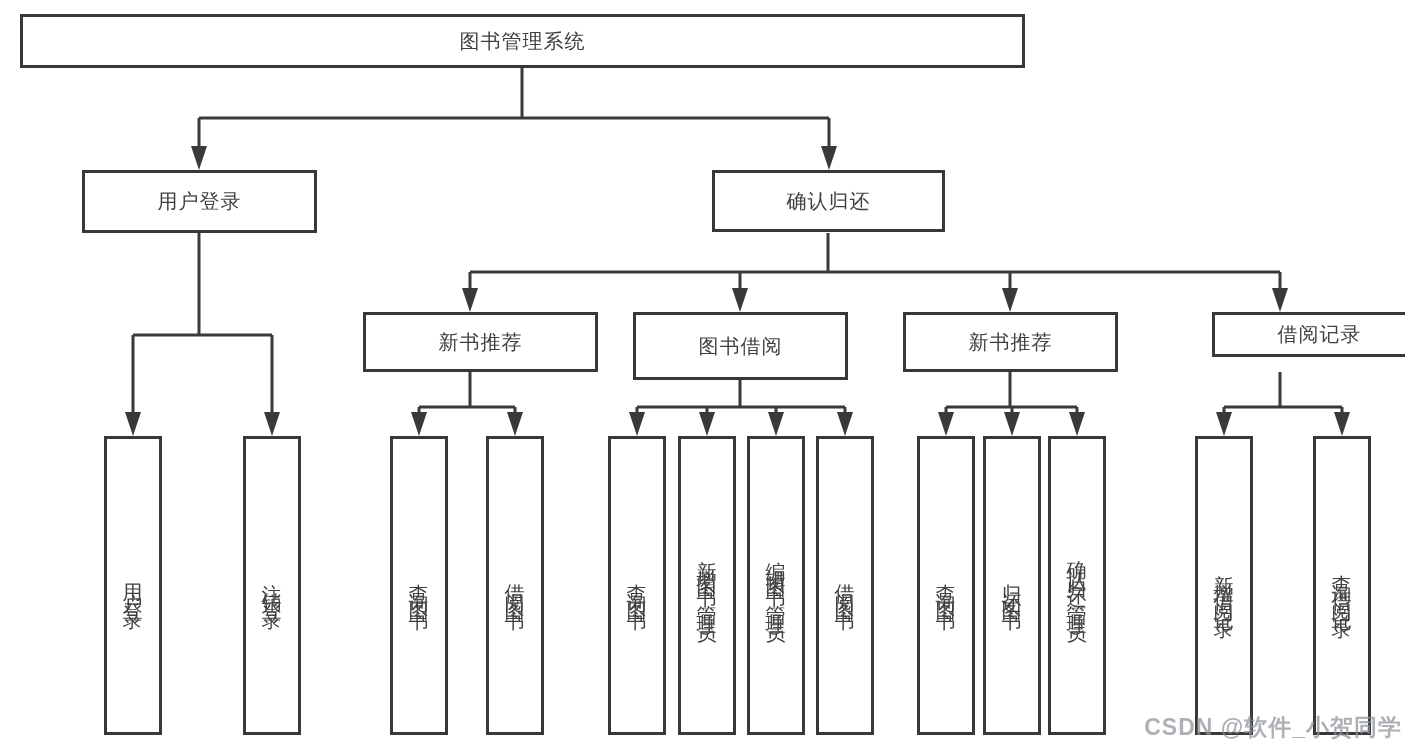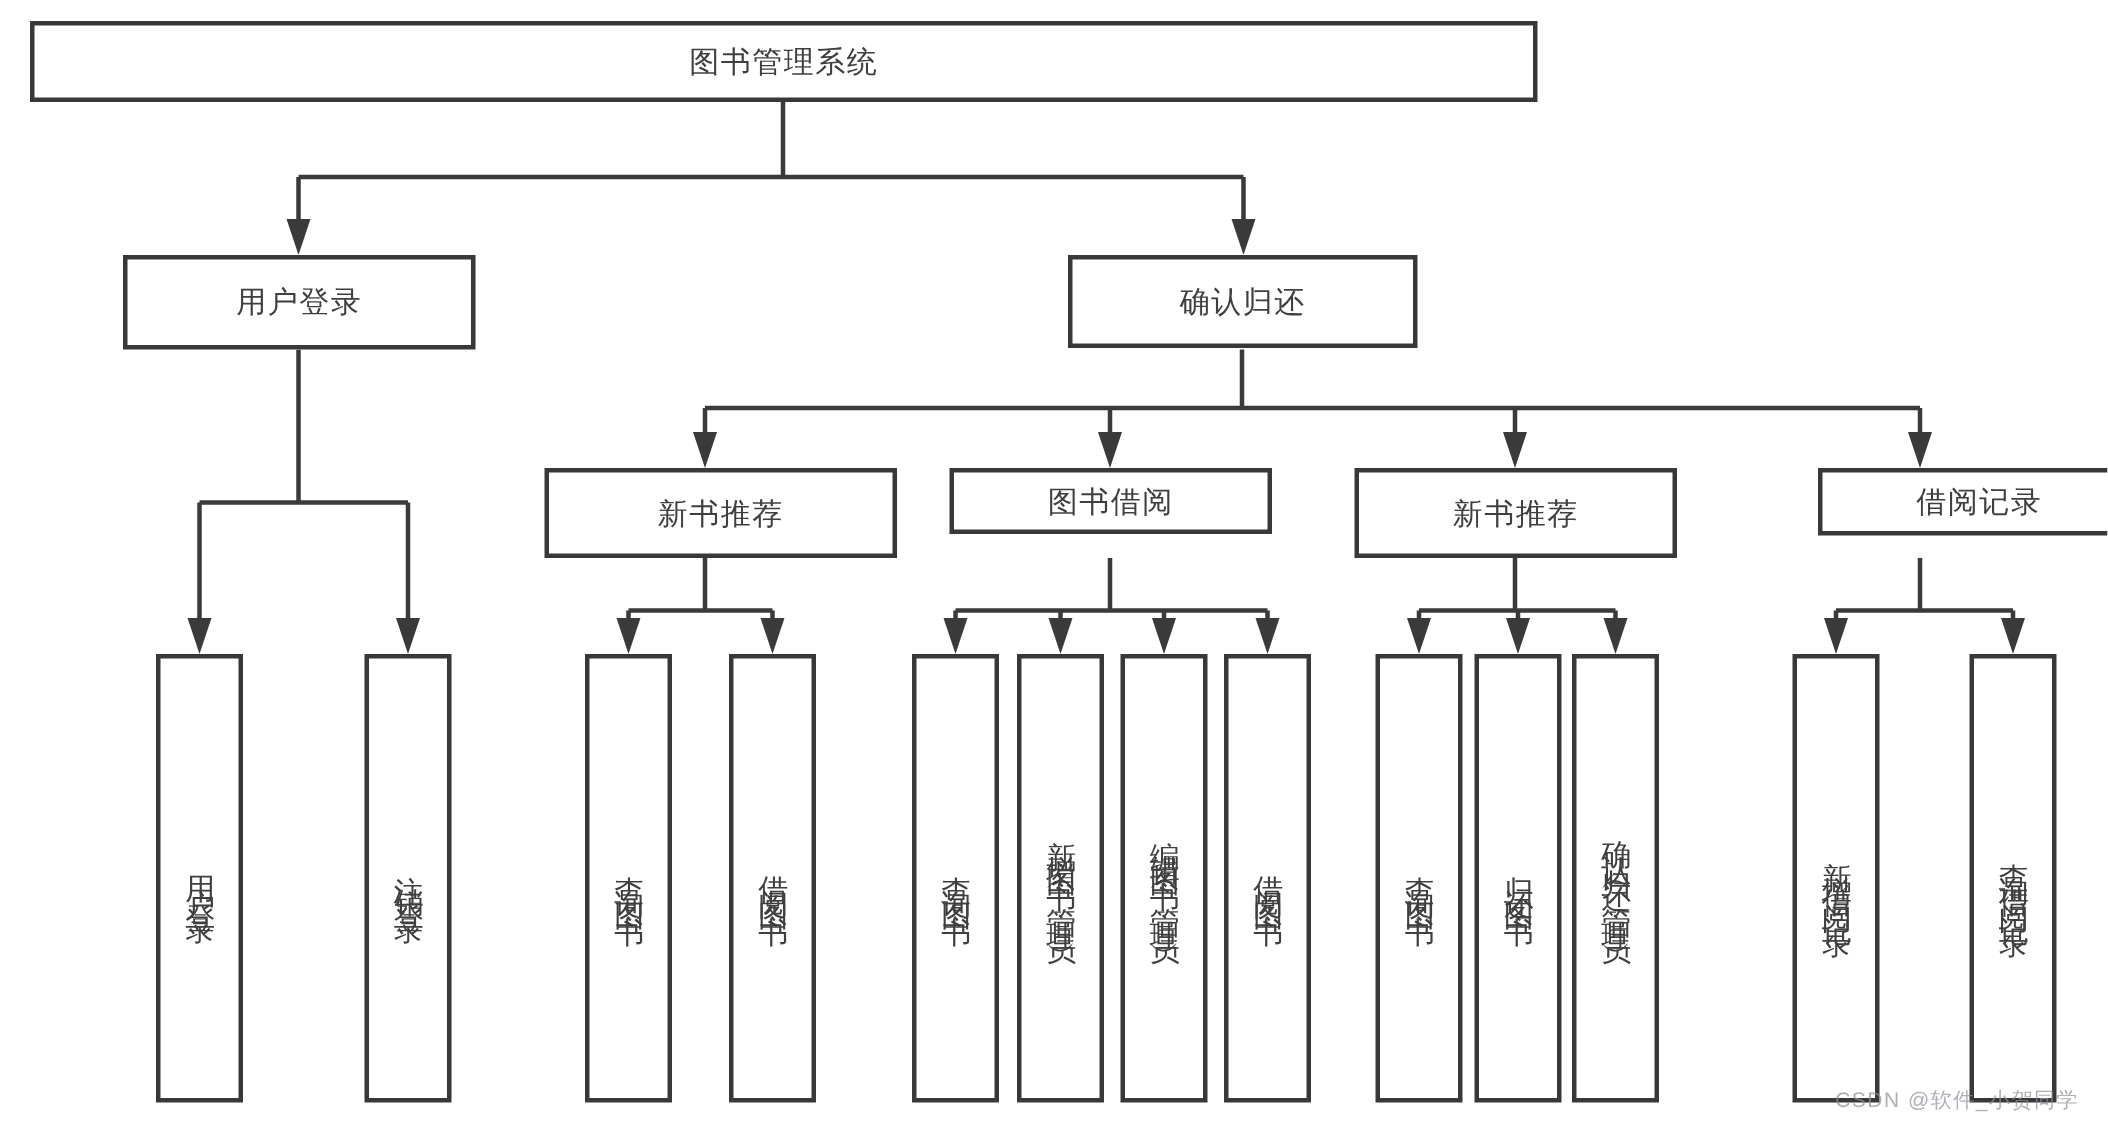--- a/index.html
+++ b/index.html
@@ -56,27 +56,28 @@
   .vbox span {
     writing-mode: vertical-rl;
     text-orientation: mixed;
     font-size: 20px;
     letter-spacing: 9px;
     line-height: 1;
     max-height: 290px;
   }
   .watermark {
     position: absolute;
-    right: 19px;
+    right: 3px;
     bottom: 4px;
-    font-size: 14px;
+    font-size: 23px;
     color: rgba(141, 146, 153, 0.72);
     white-space: nowrap;
     z-index: 5;
     letter-spacing: 1px;
+    font-weight: bold;
   }
 </style>
 </head>
 <body>
 
 <div class="stage">
 
   <svg class="connectors" width="1405" height="747" viewBox="0 0 1405 747">
     <path d="M522 68V118 M199 118H829 M199 118V150 M829 118V150
              M199 233V335 M133 335H272 M133 335V416 M272 335V416
@@ -113,21 +114,21 @@
   <div class="node hbox" style="left:82px; top:170px; width:235px; height:63px;">
     <span>用户登录</span>
   </div>
   <div class="node hbox" style="left:712px; top:170px; width:233px; height:62px;">
     <span>确认归还</span>
   </div>
 
   <div class="node hbox" style="left:363px; top:312px; width:235px; height:60px;">
     <span>新书推荐</span>
   </div>
-  <div class="node hbox" style="left:633px; top:312px; width:215px; height:44px;">
+  <div class="node hbox" style="left:633px; top:312px; width:215px; height:68px;">
     <span>图书借阅</span>
   </div>
   <div class="node hbox" style="left:903px; top:312px; width:215px; height:60px;">
     <span>新书推荐</span>
   </div>
   <div class="node hbox" style="left:1212px; top:312px; width:215px; height:45px;">
     <span>借阅记录</span>
   </div>
 
   <div class="node vbox" style="left:104px;">

